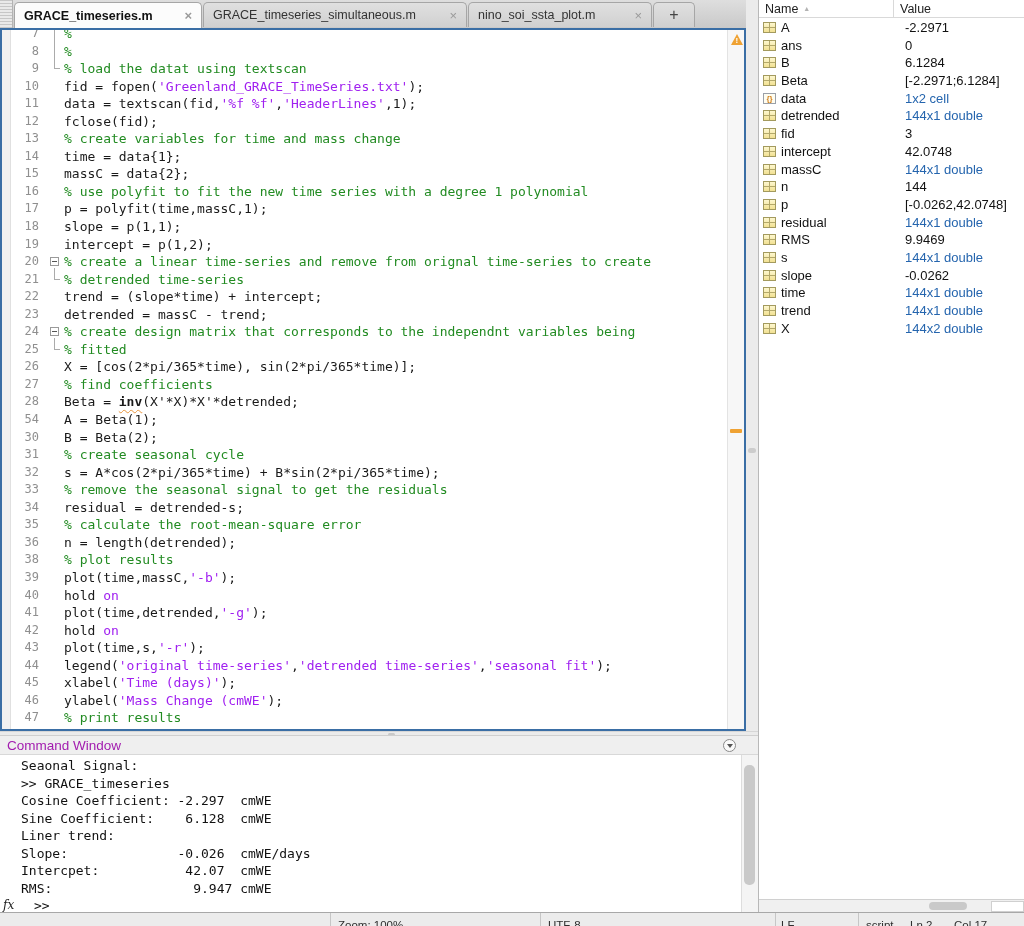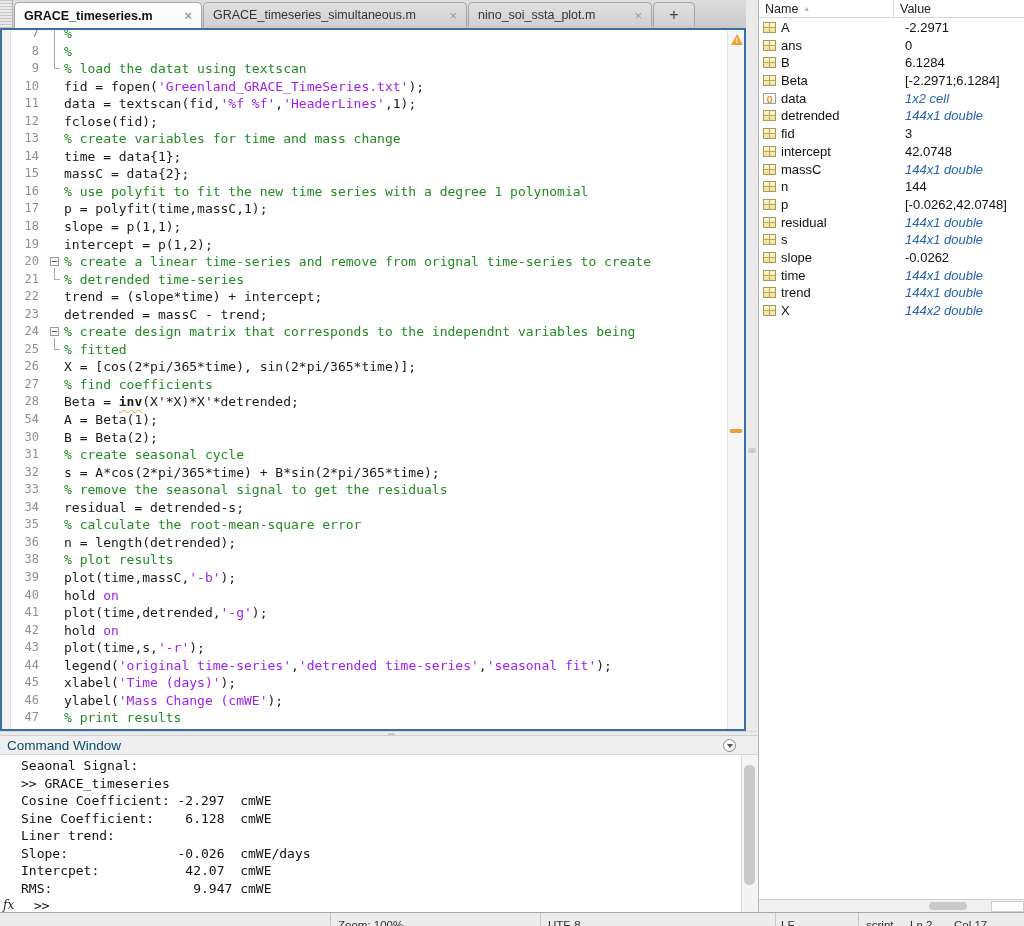--- a/index.html
+++ b/index.html
@@ -80,33 +80,33 @@
   .ws-row  { height:17.7px; position:relative; font-size:13px; }
   .ws-icon { position:absolute; left:4px; top:3px; width:13px; height:11px; }
   .ws-icon.matrix { border:1px solid #a39a5e; background:linear-gradient(#fdf7cf,#f2e193); }
   .ws-icon.matrix::after { content:""; position:absolute; inset:0; background:
       linear-gradient(to right, transparent 5px, #b3a86a 5px, #b3a86a 6px, transparent 6px),
       linear-gradient(to bottom, transparent 4px, #b3a86a 4px, #b3a86a 5px, transparent 5px); }
   .ws-icon.cell { border:1px solid #9aa0a8; background:#fffdf0; color:#d2821f;
                   font-size:8px; line-height:9px; text-align:center; font-weight:bold; }
   .ws-name  { position:absolute; left:22px;  top:0; line-height:17.7px; color:#111; }
   .ws-value { position:absolute; left:146px; top:0; line-height:17.7px; color:#111; }
-  .ws-value.dim { font-style:italic; color:var(--dim-blue,#2565AE);text-align:right; }
+  .ws-value.dim { color:var(--dim-blue,#2565AE);text-align:right; }
   .ws-hscroll { position:absolute; left:0; bottom:0; right:0; height:13px;
                 background:#f0f0f0; border-top:1px solid #d0d0d0; }
   .ws-hthumb { position:absolute; left:170px; top:2px; width:38px; height:8px;
                background:#c9c9c9; border-radius:4px; }
   .ws-corner { position:absolute; right:0; top:1px; width:33px; height:11px;
                background:#fff; border:1px solid #d0d0d0; }
 
   
   .cmdwin { position:absolute; left:0; top:735px; width:758px; height:177px; background:#fff; }
   .cw-header { position:absolute; left:0; top:0; right:0; height:20px; background:#efefef;
                border-top:1px solid #cfcfcf; border-bottom:1px solid #d8d8d8;
-               font-size:13.5px; color:#0c4a6e; }
+               font-size:13.5px; color:#a21caf; }
   .cw-title { position:absolute; left:7px; top:2px; }
   .cw-chevron { position:absolute; right:22px; top:3px; width:13px; height:13px;
                 border:1px solid #8a8a8a; border-radius:50%;
                 display:flex; align-items:center; justify-content:center; background:#fafafa; }
   .cw-chevron-tri { width:0; height:0; border-left:3px solid transparent;
                     border-right:3px solid transparent; border-top:4px solid #555; }
   .cw-body { position:absolute; left:0; top:20px; right:17px; bottom:0; overflow:hidden; padding-top:2px; }
   .cw-line { padding-left:21px; font-family:"DejaVu Sans Mono",monospace; font-size:13px;
              line-height:17.5px; white-space:pre; color:#111; }
   .cw-prompt-row { position:relative; padding-left:34px; font-family:"DejaVu Sans Mono",monospace;
@@ -269,20 +269,25 @@
         <span class="ws-name">p</span>
         <span class="ws-value">[-0.0262,42.0748]</span>
       </div>
       <div class="ws-row">
         <span class="ws-icon matrix"></span>
         <span class="ws-name">residual</span>
         <span class="ws-value dim">144x1 double</span>
       </div>
       <div class="ws-row">
         <span class="ws-icon matrix"></span>
+        <span class="ws-name">RMS</span>
+        <span class="ws-value">9.9469</span>
+      </div>
+      <div class="ws-row">
+        <span class="ws-icon matrix"></span>
         <span class="ws-name">s</span>
         <span class="ws-value dim">144x1 double</span>
       </div>
       <div class="ws-row">
         <span class="ws-icon matrix"></span>
         <span class="ws-name">slope</span>
         <span class="ws-value">-0.0262</span>
       </div>
       <div class="ws-row">
         <span class="ws-icon matrix"></span>

